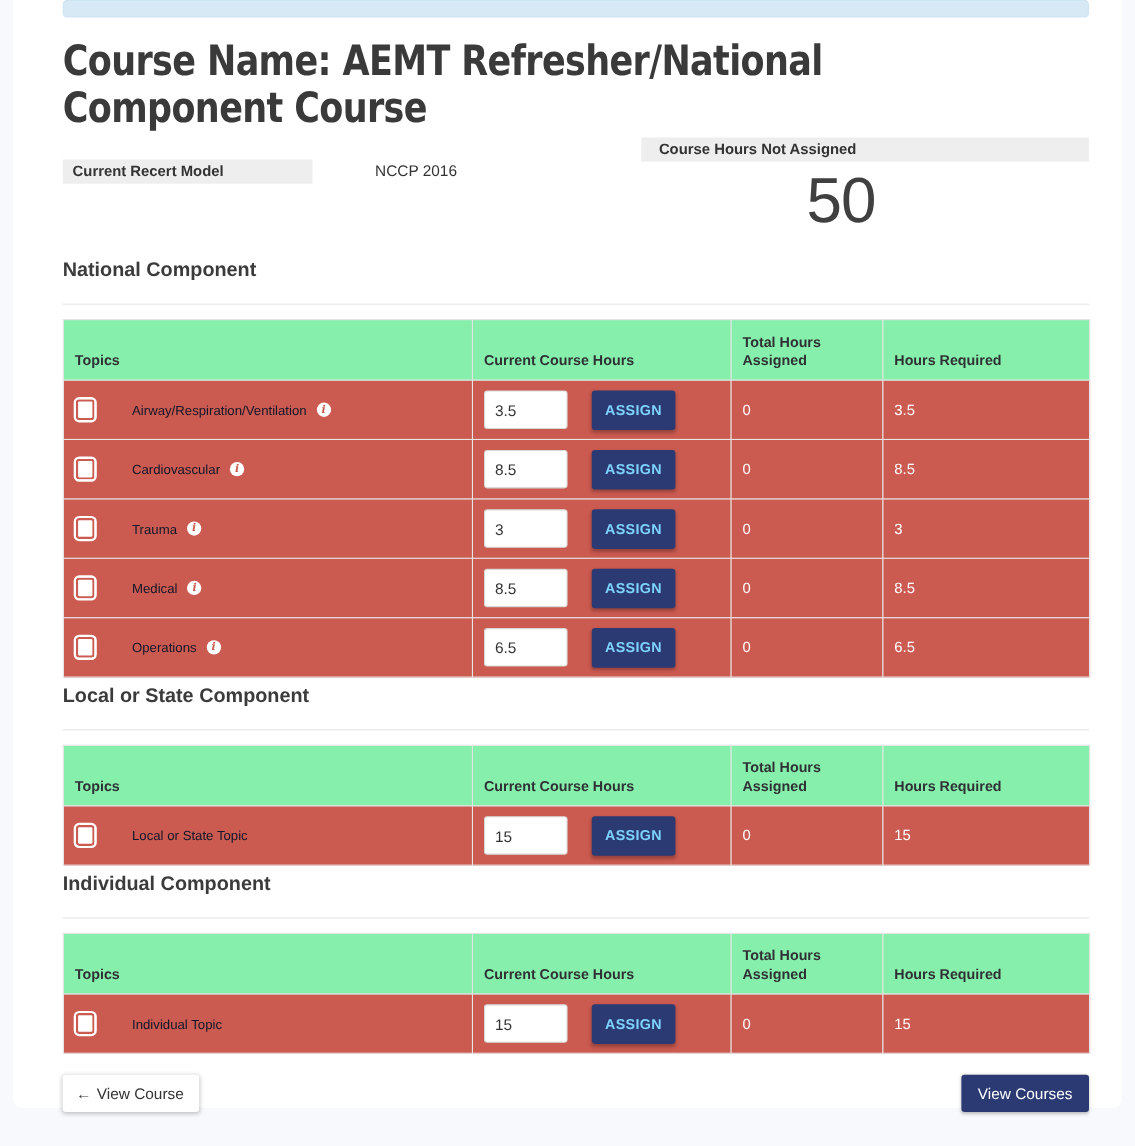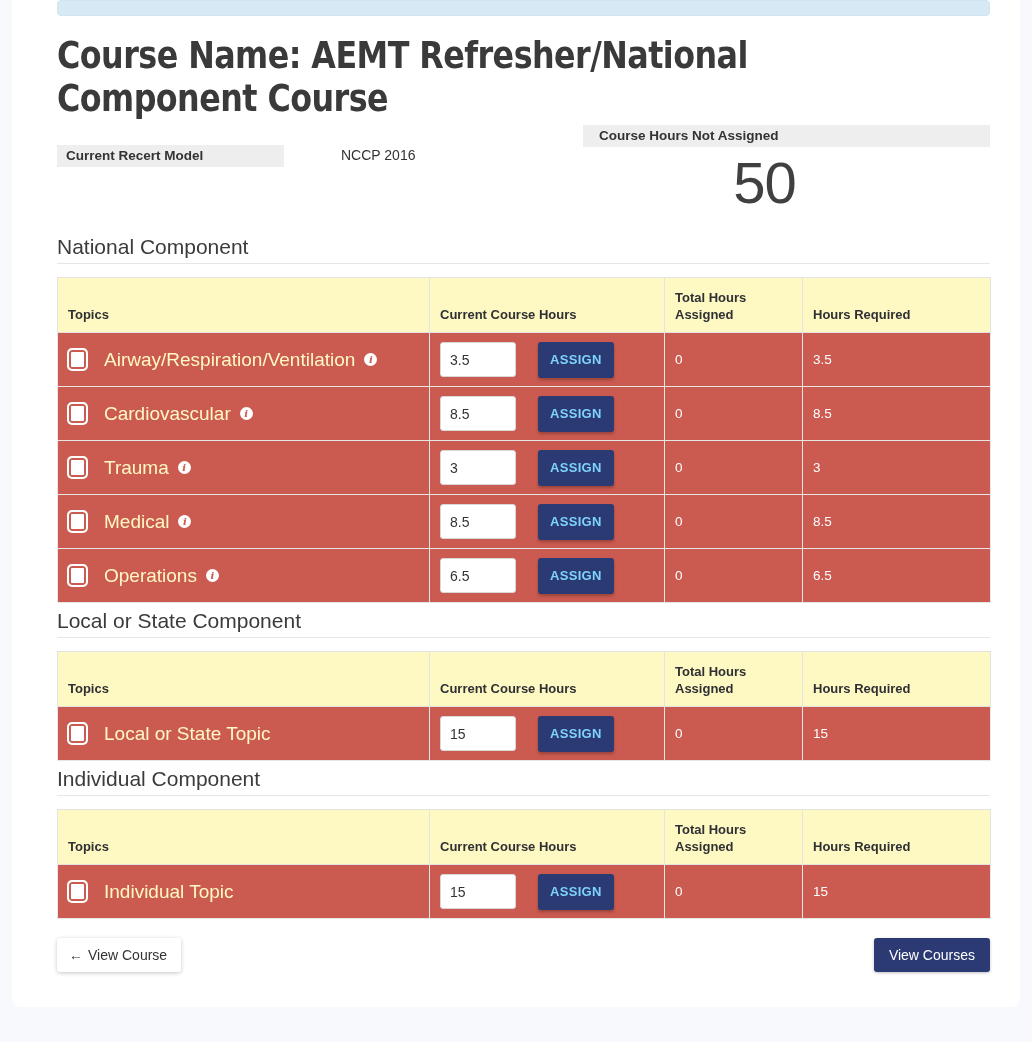--- a/index.html
+++ b/index.html
@@ -71,40 +71,40 @@
     font-weight: 300;
     color: #404040;
     line-height: 64px;
     padding-top: 4px;
     letter-spacing: -1px;
   }
 
   
   .section { margin-top: 6px; }
   .section-heading {
-    font-size: 21px;
-    font-weight: normal;
+    font-size: 18px;
+    font-weight: bold;
     color: #3b3b3b;
     margin: 0;
-    padding-bottom: 4px;
+    padding-bottom: 20px;
     border-bottom: 1px solid #e6e6e6;
   }
   .comp-table {
     width: 933px;
     border-collapse: collapse;
     table-layout: fixed;
     margin-top: 13px;
   }
   .comp-table col.c-topics  { width: 372px; }
   .comp-table col.c-current { width: 235px; }
   .comp-table col.c-total   { width: 138px; }
   .comp-table col.c-req     { width: 188px; }
 
   .comp-table thead th {
-    background: #fef9c3;
+    background: #86efac;
     color: #2f3033;
     font-size: 13px;
     font-weight: bold;
     text-align: left;
     vertical-align: bottom;
     padding: 8px 10px 9px 10px;
     height: 55px;
     border: 1px solid #e3e3e3;
     line-height: 17px;
   }
@@ -124,23 +124,23 @@
   .row-checkbox {
     width: 21px; height: 23px;
     background: #ffffff;
     border: 2px solid #ffffff;
     border-radius: 5px;
     box-shadow: inset 0 0 0 2px #cb5a50;
     flex: 0 0 auto;
     cursor: pointer;
   }
   .topic-label {
-    margin-left: 16px;
-    font-size: 19px;
-    color: #fef9c3;
+    margin-left: 32px;
+    font-size: 12px;
+    color: #0f172a;
   }
   .info-icon {
     display: inline-block;
     width: 13px; height: 13px;
     border-radius: 50%;
     background: #ffffff;
     color: #cb5a50;
     font-size: 10px;
     font-weight: bold;
     font-style: italic;

